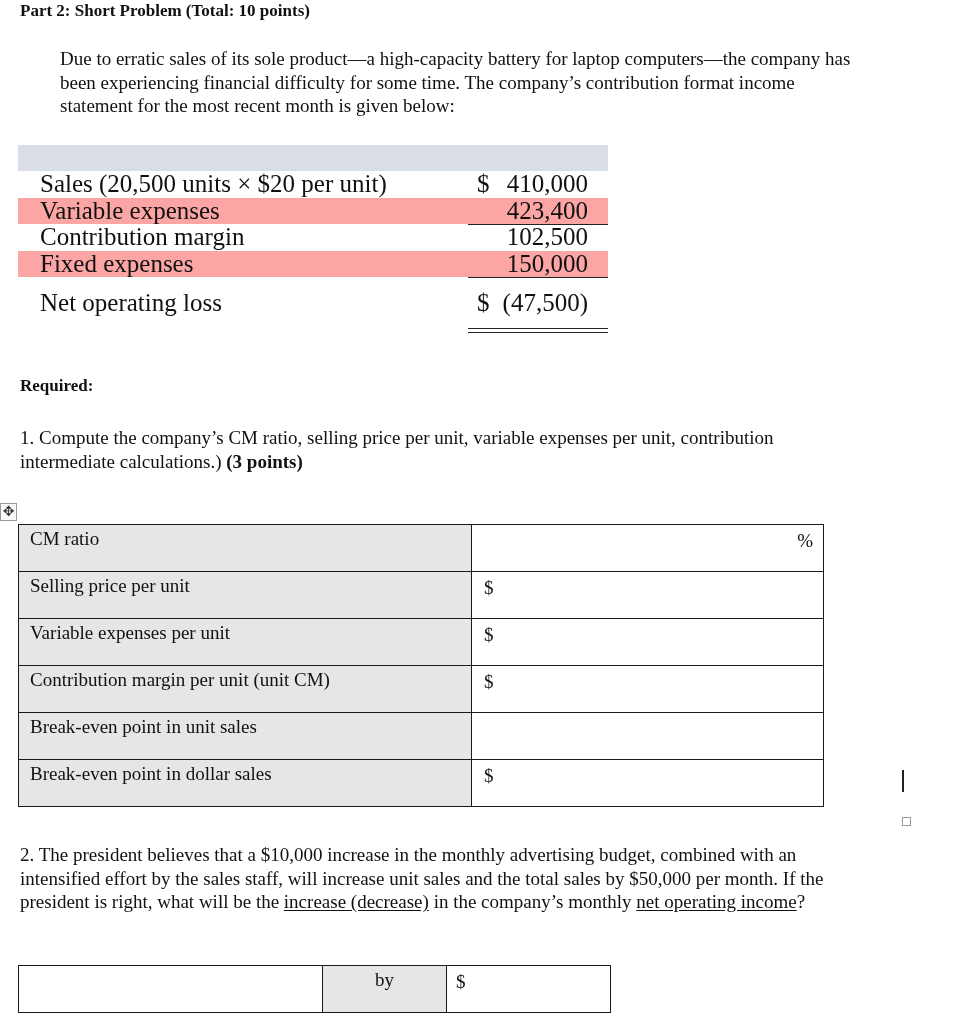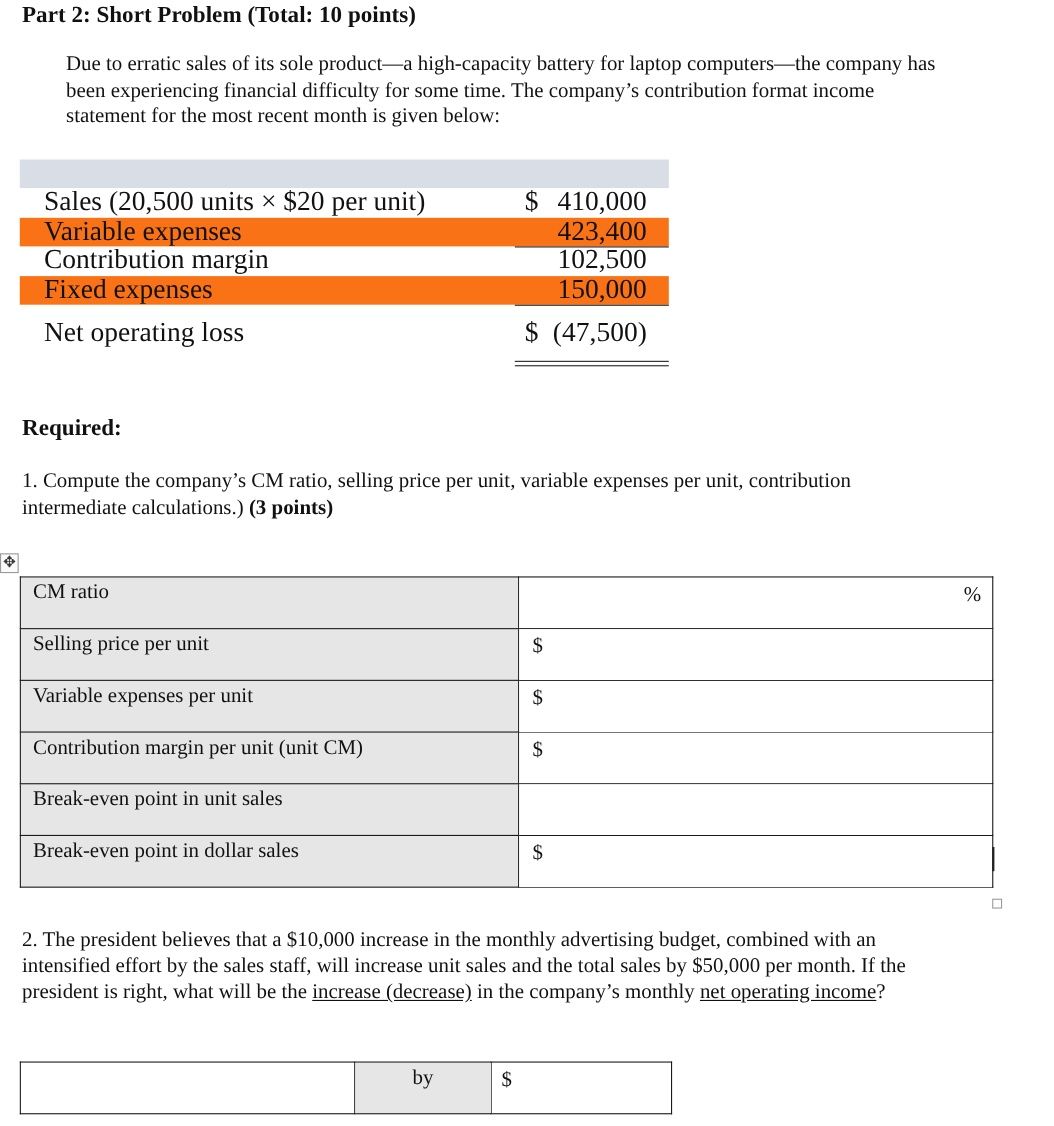--- a/index.html
+++ b/index.html
@@ -2,44 +2,44 @@
 <html><head>
 <meta charset="utf-8">
 <style>
   html, body { margin: 0; padding: 0; background: #ffffff; }
   body {
     width: 958px; height: 1024px; position: relative; overflow: hidden;
     font-family: "Liberation Serif", "DejaVu Serif", serif;
     color: #111111;
   }
   .abs { position: absolute; }
-  .title { left: 20px; top: 1px; font-size: 21px; font-weight: bold; white-space: nowrap; }
+  .title { left: 20px; top: 1px; font-size: 17px; font-weight: bold; white-space: nowrap; }
   .para { left: 20px; font-size: 19px; line-height: 23.5px; width: 920px; }
   .para .line { display: block; white-space: nowrap; }
   .u { text-decoration: underline; text-underline-offset: 2px; }
   .b { font-weight: bold; }
 
   
   .inc { left: 18px; top: 145px; width: 590px; }
   .inc-head { height: 26px; background: #d8dde6; }
   .inc-row { position: relative; height: 26.5px; font-size: 25px; line-height: 26px; }
-  .inc-row.alt { background: #f97316; }
+  .inc-row.alt { background: #fca5a5; }
   .inc-row .lbl { position: absolute; left: 22px; top: 0; white-space: nowrap; }
   .inc-row .cur { position: absolute; left: 459px; top: 0; }
   .inc-row .amt { position: absolute; right: 20px; top: 0; }
   .inc-row.ul::after { content: ""; position: absolute; left: 450px; right: 0; bottom: -1px; border-bottom: 1.5px solid #222; }
   .inc-gap { height: 13px; }
   .inc-net { height: 30px; }
   .dbl { position: absolute; left: 450px; right: 0; top: 183px; height: 3px; border-top: 1.5px solid #222; border-bottom: 1.5px solid #222; }
 
   
   .move { left: 0px; top: 503px; width: 15px; height: 16px; border: 1px solid #9a9a9a; background: #fafafa; font-size: 14px; line-height: 15px; text-align: center; color: #333; font-family: "DejaVu Sans", sans-serif; }
 
   
-  table.ans { position: absolute; left: 18px; top: 524px; width: 885px; border-collapse: collapse; }
+  table.ans { position: absolute; left: 18px; top: 524px; width: 806px; border-collapse: collapse; }
   table.ans td { border: 1.6px solid #1a1a1a; height: 45px; vertical-align: top; padding: 0; font-size: 19px; line-height: 26px; }
   table.ans td.lab { width: 441px; background: #e6e6e6; padding-left: 11px; padding-top: 1px; }
   table.ans td.val { background: #ffffff; position: relative; }
   .val .dol { position: absolute; left: 12px; top: 3px; }
   .val .pct { position: absolute; right: 10px; top: 3px; }
   .val input { position: absolute; left: 32px; right: 32px; top: 4px; height: 36px; border: none; background: transparent; outline: none; font-family: "Liberation Serif", serif; font-size: 19px; }
   .cursor-bar { left: 902px; top: 770px; width: 2px; height: 22px; background: #222; }
   .resize { left: 902px; top: 817px; width: 7px; height: 7px; border: 1px solid #9a9a9a; background: #fff; }
 
   

